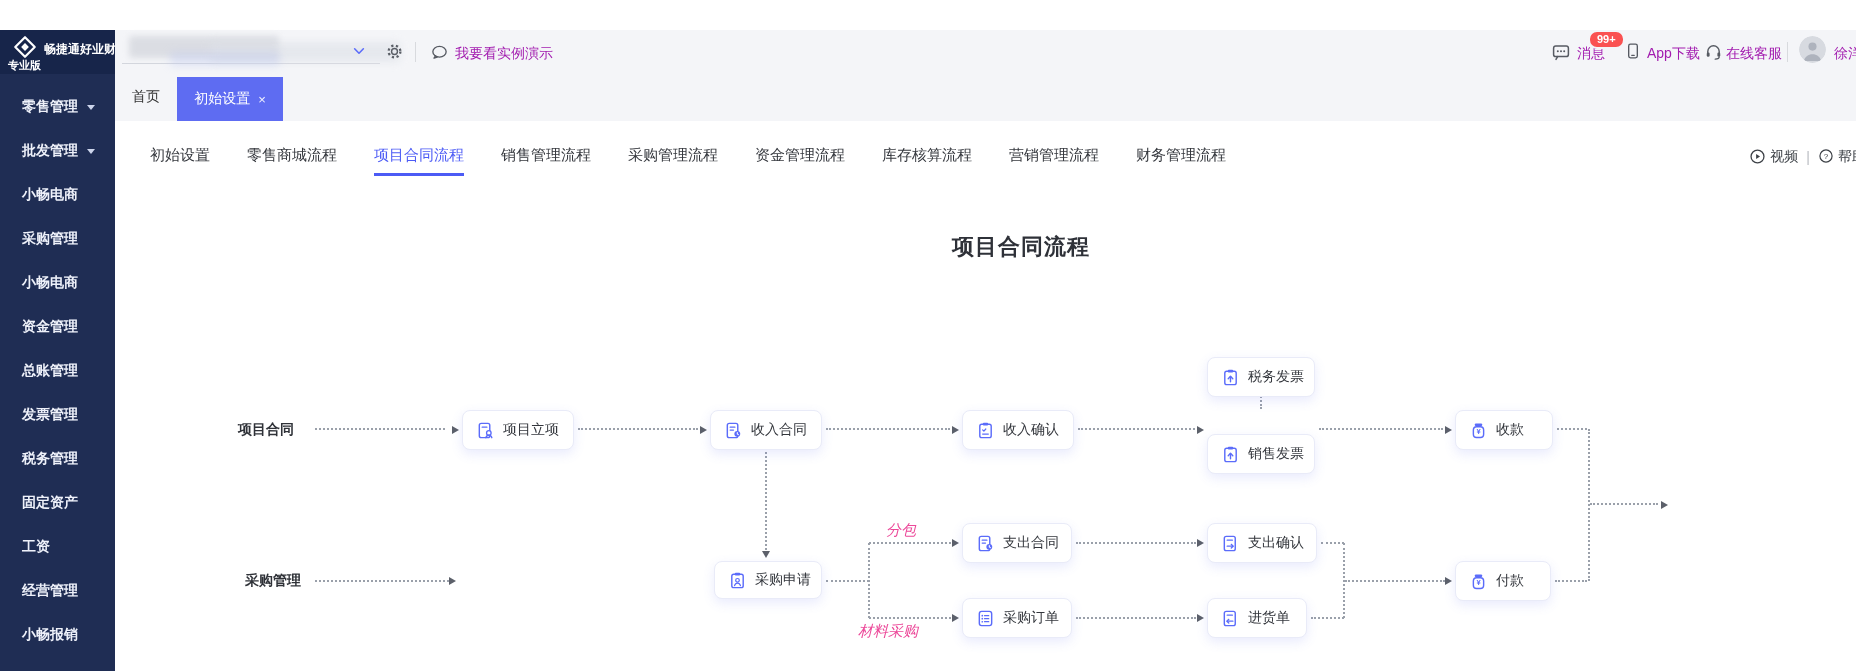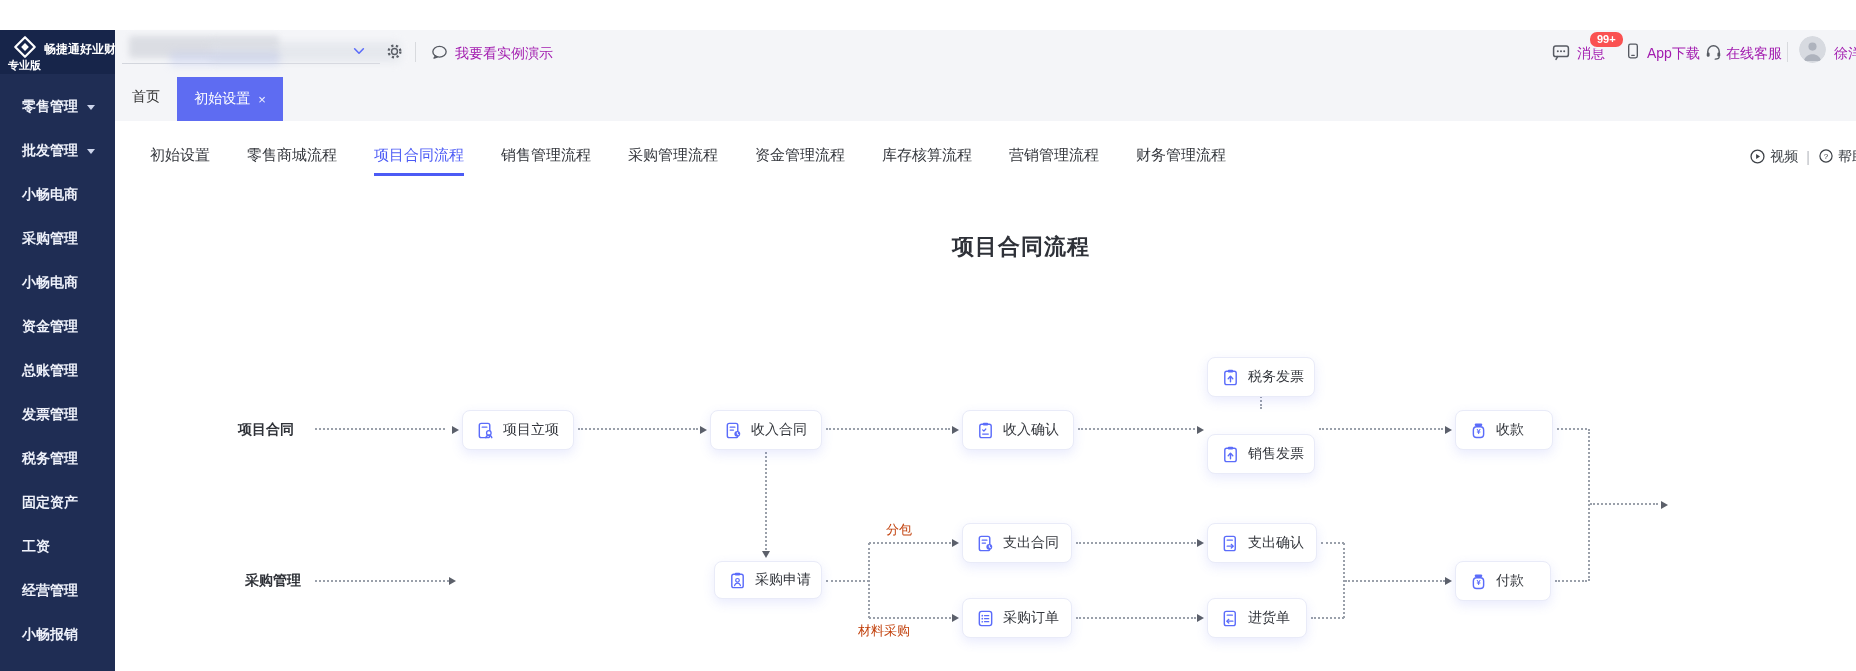--- a/index.html
+++ b/index.html
@@ -49,21 +49,21 @@
   .flow-canvas { position:absolute; left:-115px; top:-121px; width:1856px; height:671px; pointer-events:none; }
   .fnode { position:absolute; display:flex; align-items:center; gap:8px; padding-left:13px; background:#fff; border:1px solid #e9ebf8; border-radius:8px; box-shadow:0 4px 12px rgba(98,112,240,.14); font-size:14px; color:#33363c; white-space:nowrap; pointer-events:auto; cursor:pointer; }
   .fnode .fnode-icon { display:flex; align-items:center; }
   .frow-label { position:absolute; font-size:14px; font-weight:bold; color:#2f3238; white-space:nowrap; }
   .seg-h { position:absolute; height:0; border-top:2px dotted #9aa0aa; }
   .seg-v { position:absolute; width:0; border-left:2px dotted #9aa0aa; }
   .arr { position:absolute; width:0; height:0; border-style:solid; }
   .arr.right { border-width:4px 0 4px 7px; border-color:transparent transparent transparent #5c606a; }
   .arr.up    { border-width:0 4px 7px 4px; border-color:transparent transparent #5c606a transparent; }
   .arr.down  { border-width:7px 4px 0 4px; border-color:#5c606a transparent transparent transparent; }
-  .edge-label { position:absolute; font-size:13px; color:#c2410c; white-space:nowrap; }
+  .edge-label { position:absolute; font-size:15px; color:#ec4899; white-space:nowrap;font-style:italic; }
 </style>
 </head>
 <body>
 
 <div id="app">
 
   <div class="sidebar">
     <div class="logo-block">
       <span class="logo-icon">
         <svg viewBox="0 0 24 24" width="26" height="26">

